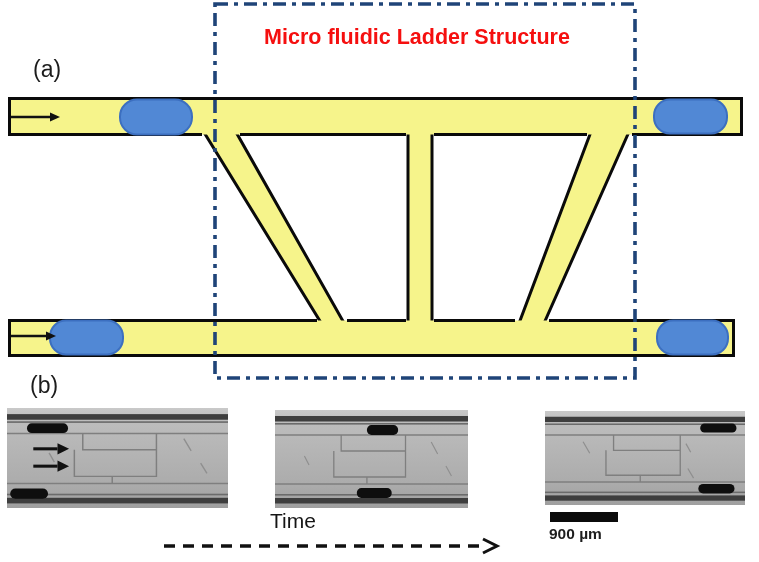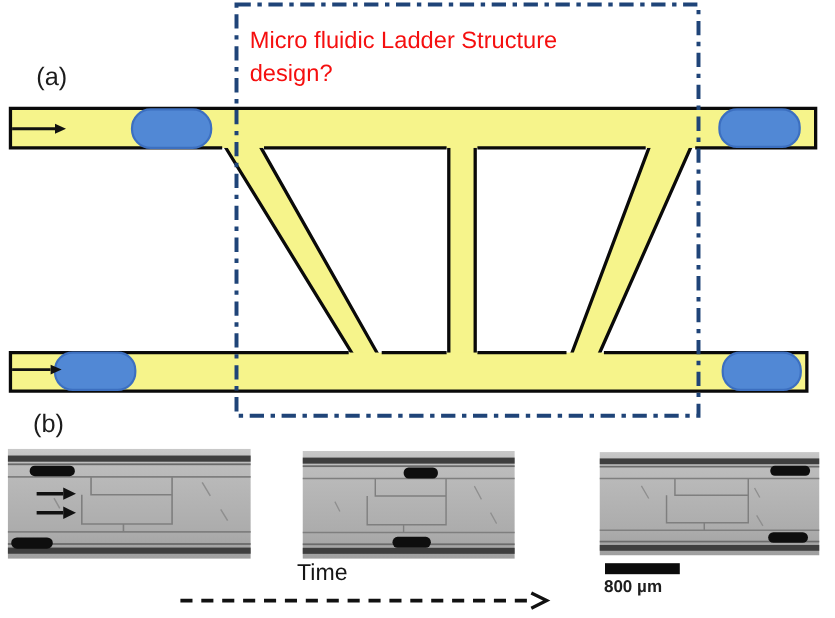--- a/index.html
+++ b/index.html
@@ -17,22 +17,23 @@
   .chborder{stroke:#0a0a0a;stroke-width:3;fill:none;}
   .droplet{fill:var(--droplet-fill,#5188D5);stroke:var(--droplet-stroke,#3C6FC0);stroke-width:2;}
   .flow-arrow{stroke:#111;stroke-width:2.6;}
   .flow-head{fill:#111;}
   .dashbox{fill:none;stroke:var(--box-blue,#1F4478);stroke-width:3.6;stroke-dasharray:13 6 4 6;}
 
   
   .panel-label{font-size:23px;color:#1c1c1c;}
   .annotation{
     left:227px;top:22px;width:380px;
-    font-size:21.5px;font-weight:normal;line-height:30px;
+    font-size:21.5px;font-weight:bold;line-height:30px;
     color:var(--annotation-red,#F50F0F);
+    text-align:center;
   }
   .annotation span{display:block;}
   .time-label{left:270px;top:509px;font-size:21px;color:#151515;}
   .scale-label{left:549px;top:525px;font-size:15.5px;font-weight:bold;color:#1d1d1d;}
   .scale-bar{left:550px;top:512px;width:68px;height:10px;background:#0b0b0b;}
 
   
   .mg-wall{fill:#3e3e3e;}
   .mg-wall2{fill:#6b6b6b;}
   .mg-line{stroke:#7f7f7f;stroke-width:1.4;fill:none;}
@@ -74,21 +75,20 @@
       <polygon class="flow-head" points="46,331.5 46,340.5 56,336"></polygon>
     </g>
 
     <rect class="dashbox" x="215" y="4" width="420" height="374"></rect>
   </svg>
 
   <div class="abs panel-label" style="left:33px;top:56px;">(a)</div>
 
   <div class="abs annotation">
     <span>Micro fluidic Ladder Structure</span>
-    <span>design?</span>
   </div>
 
   <div class="abs panel-label" style="left:30px;top:372px;">(b)</div>
 
   <svg class="abs" style="left:7px;top:408px;" width="221" height="100" viewBox="0 0 210 98" preserveAspectRatio="none">
     <defs>
       <linearGradient id="mgbg1" x1="0" y1="0" x2="0" y2="1">
         <stop offset="0" stop-color="#c9c9c9"></stop>
           <stop offset="0.12" stop-color="#bdbdbd"></stop>
         <stop offset="0.45" stop-color="#b4b4b4"></stop>
@@ -160,15 +160,15 @@
     <rect class="mg-plug" x="161" y="76" width="38" height="10" rx="5"></rect>
   </svg>
 
   <div class="abs time-label">Time</div>
   <svg class="abs" style="left:161px;top:537px;" width="345" height="18" viewBox="0 0 345 18">
     <line x1="3" y1="9" x2="320" y2="9" stroke="#111" stroke-width="3.4" stroke-dasharray="11 8"></line>
     <path d="M322,2 L336,9 L322,16" fill="none" stroke="#111" stroke-width="3"></path>
   </svg>
 
   <div class="abs scale-bar"></div>
-  <div class="abs scale-label">800 µm</div>
+  <div class="abs scale-label">900 µm</div>
 
 </div>
 
 </body></html>

